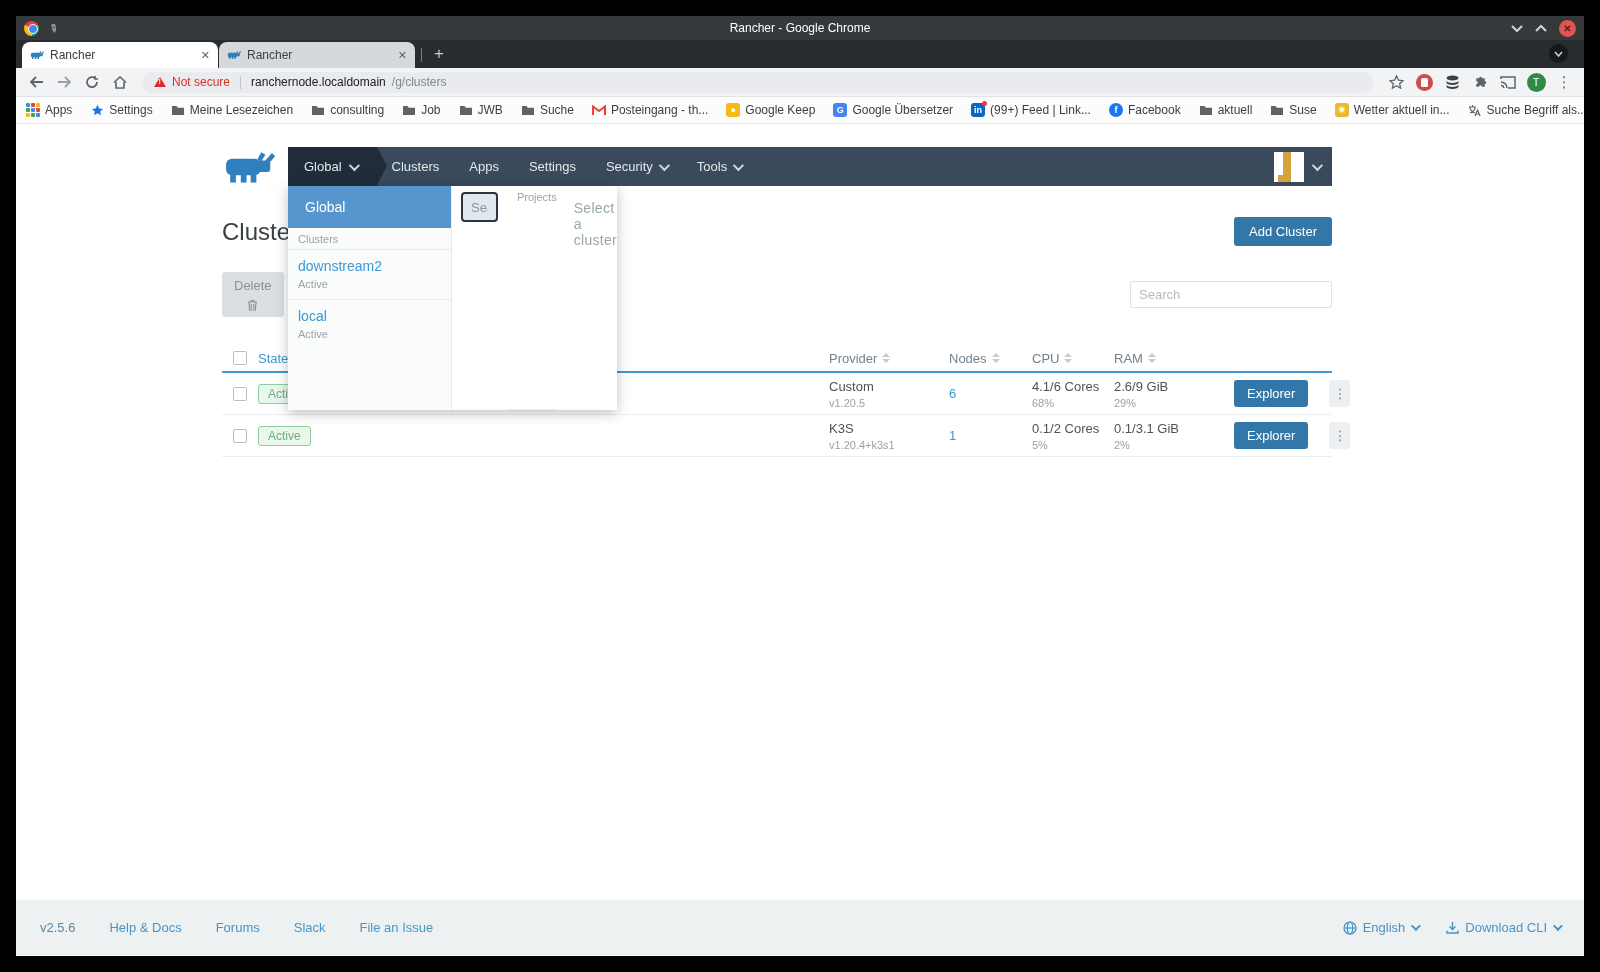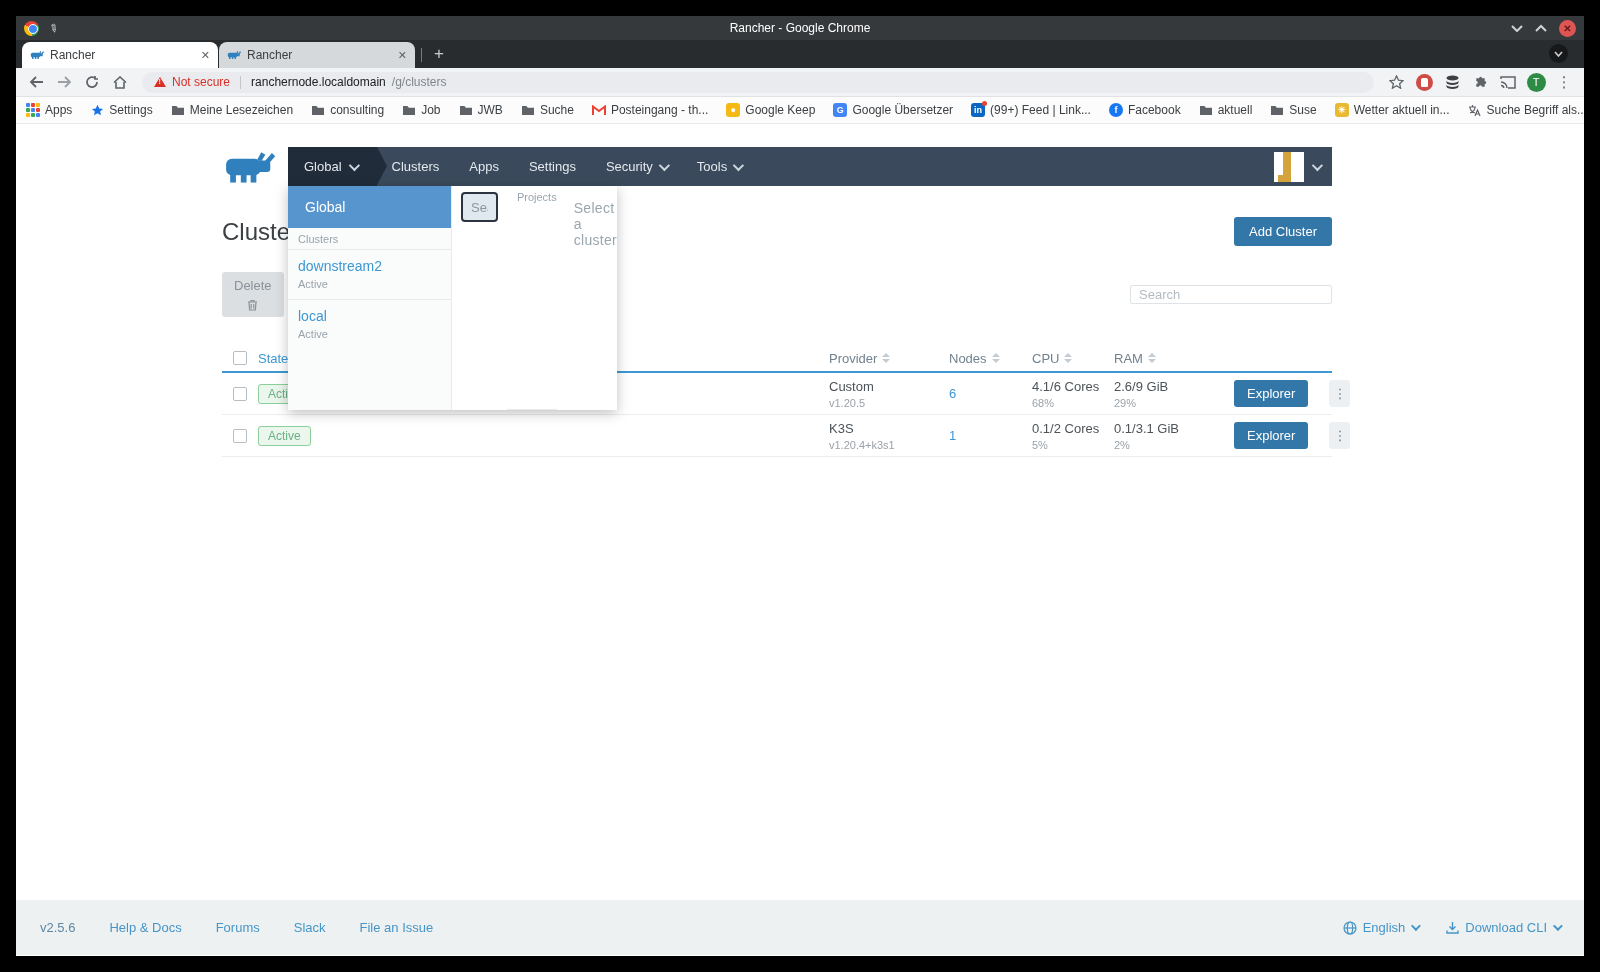--- a/index.html
+++ b/index.html
@@ -65,21 +65,21 @@
   .rnav-right { margin-left:auto; display:flex; align-items:center; padding-right:12px; gap:8px; }
   .identicon { width:30px; height:30px; background:#fff; background-image:linear-gradient(90deg, rgba(0,0,0,0) 0 30%, #d4a33c 30% 58%, rgba(0,0,0,0) 58% 100%); position:relative; }
   .identicon::after { content:''; position:absolute; left:4px; bottom:0; width:7px; height:7px; background:#d4a33c; }
 
   .page-head { margin-top:31px; display:flex; align-items:center; }
   .h1 { font-size:24px; color:#3b4045; font-weight:400; }
   .btn-primary { margin-left:auto; background:#3377a9; color:#fff; border:none; border-radius:3px; font-size:13px; padding:7px 15px; font-family:inherit; }
 
   .table-toolbar { margin-top:26px; display:flex; align-items:center; }
   .btn-disabled { background:#dcdfe2; color:#8a9299; border:none; border-radius:3px; font-size:13px; padding:6px 12px; display:flex; align-items:center; gap:6px; font-family:inherit;flex-direction:column; }
-  .tbl-search { margin-left:auto; width:202px; height:19px; border:1px solid #dde3e6; border-radius:2px; font-size:13px; padding:0 8px; color:#3b4045; font-family:inherit; background:#fff; }
+  .tbl-search { margin-left:auto; width:202px; height:27px; border:1px solid #dde3e6; border-radius:2px; font-size:13px; padding:0 8px; color:#3b4045; font-family:inherit; background:#fff; }
   .tbl-search::placeholder { color:#b4bcc2; }
 
   .grid-row { display:grid; grid-template-columns:36px 571px 120px 83px 82px 120px 1fr; align-items:center; }
   .thead { margin-top:28px; height:28px; border-bottom:2px solid #3d98d3; font-size:13px; color:#71828f; }
   .th { display:flex; align-items:center; gap:5px; }
   .th.sorted { color:#3d98d3; }
   .sort { display:flex; flex-direction:column; gap:2px; }
   .sort i { display:block; width:0; height:0; border-left:4px solid transparent; border-right:4px solid transparent; }
   .sort .up { border-bottom:4px solid #c3ccd3; }
   .sort .dn { border-top:4px solid #c3ccd3; }

